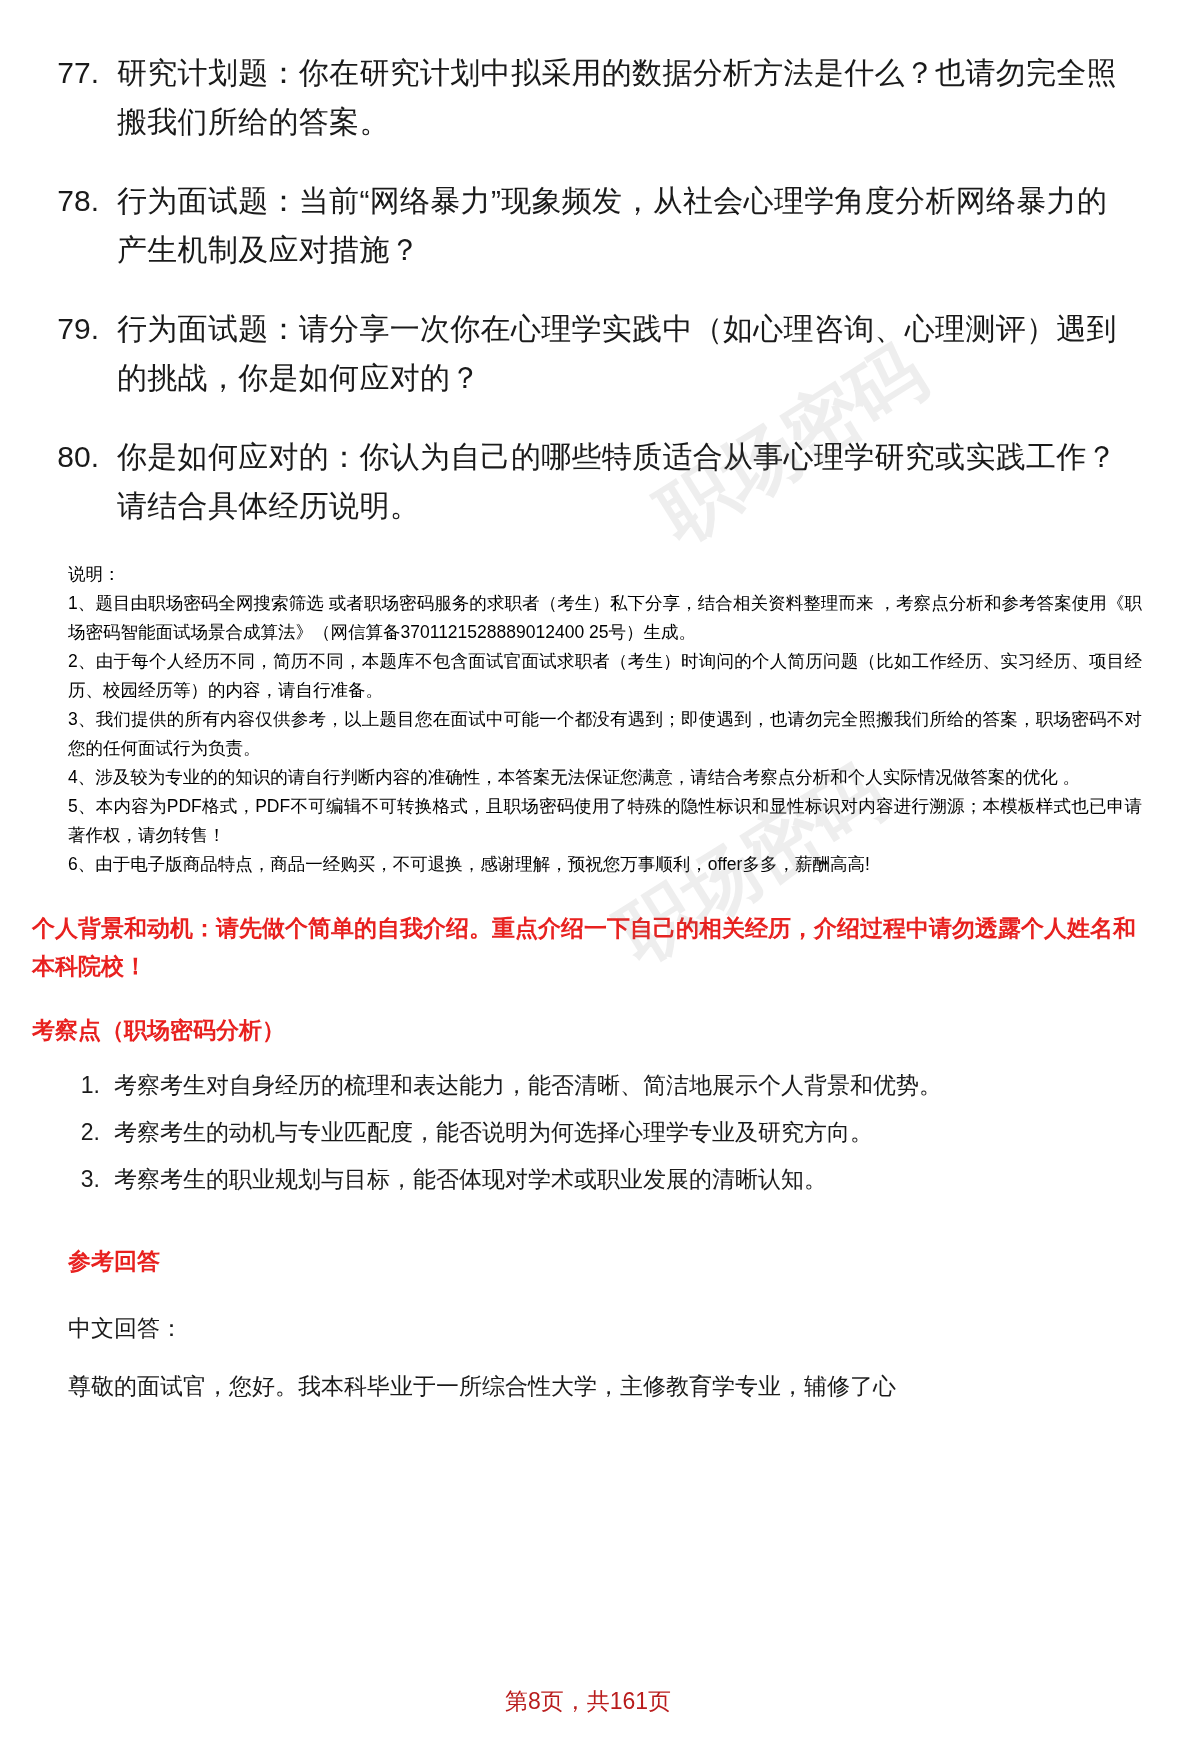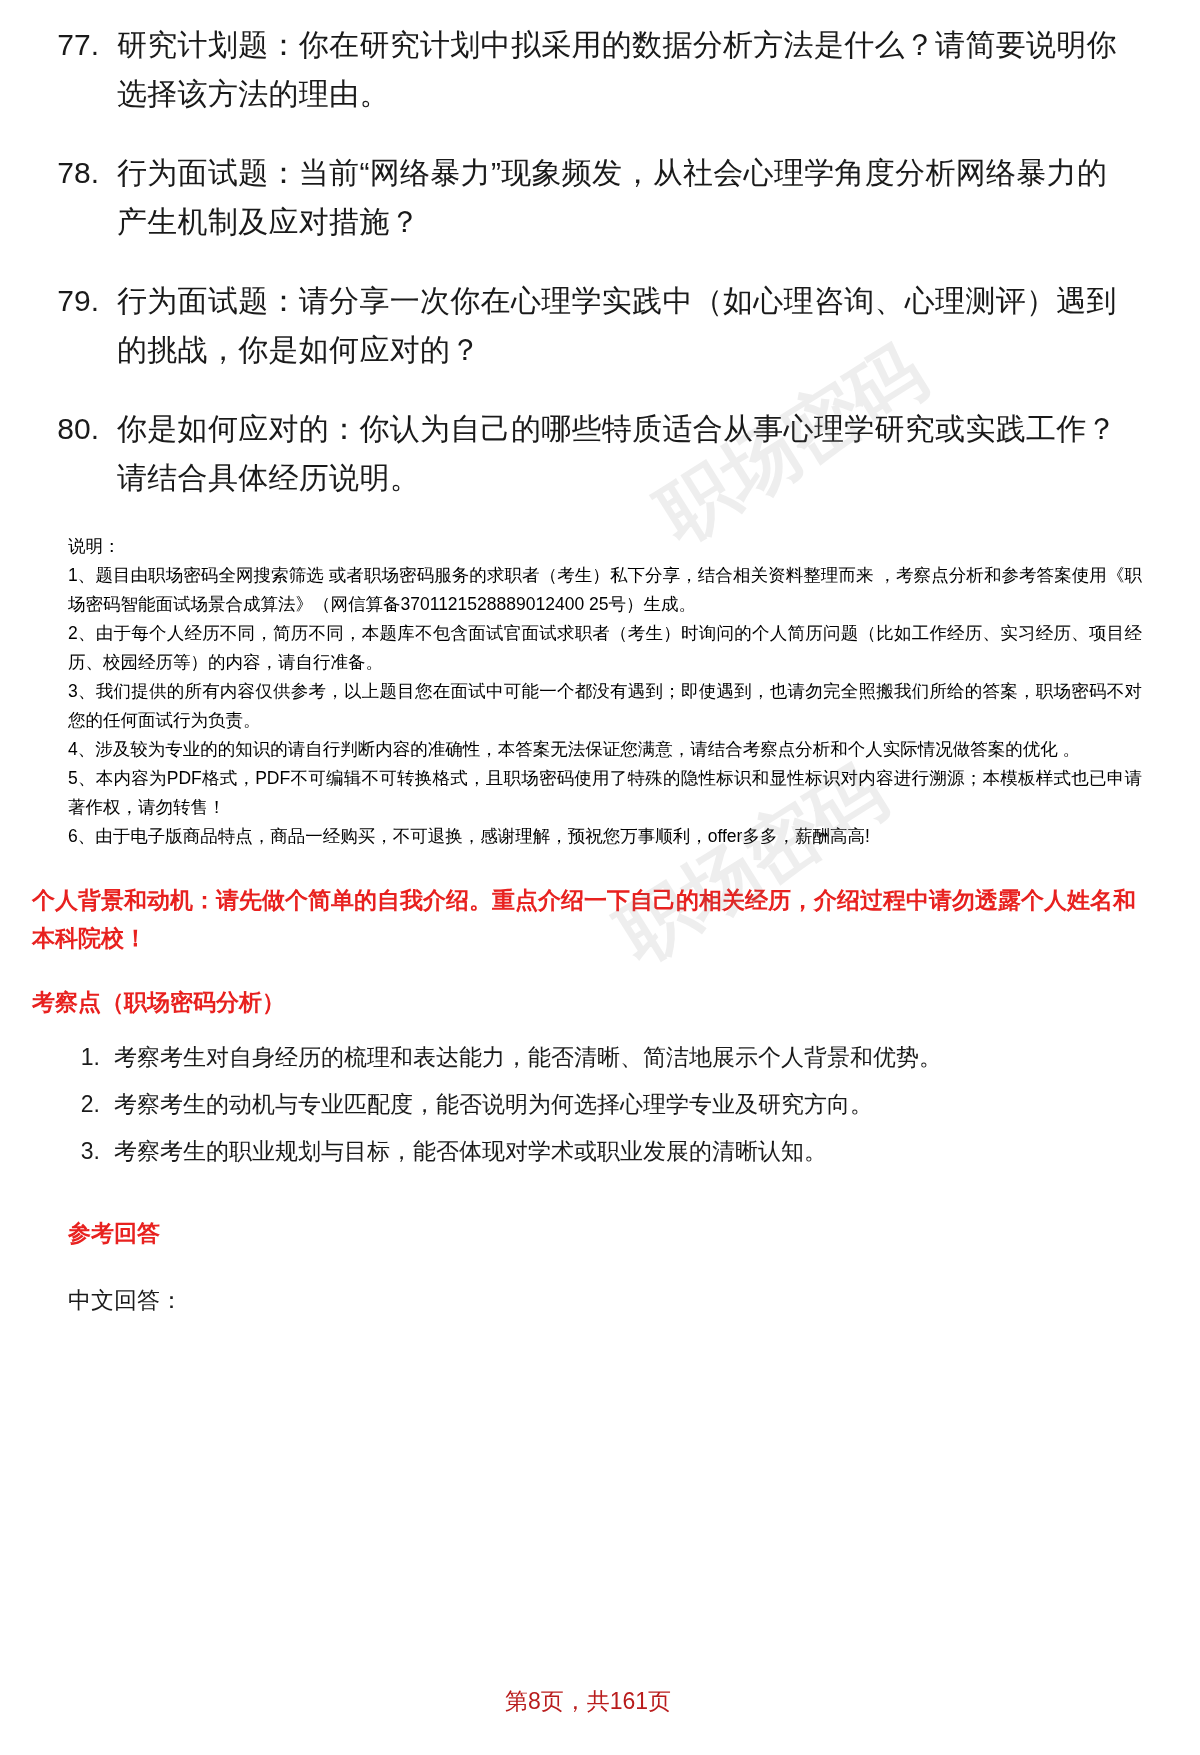--- a/index.html
+++ b/index.html
@@ -49,21 +49,21 @@
     left: 600px; top: 900px;
     font-size: 74px;
     transform: rotate(-32deg);
   }
 
   
   .qlist {
     position: relative;
     z-index: 2;
     margin: 0;
-    padding: 20px 70px 0 55px;
+    padding: 48px 70px 0 55px;
   }
   .qitem {
     display: flex;
     align-items: flex-start;
     margin-bottom: 30px;
   }
   .qnum {
     flex: 0 0 62px;
     font-size: 30px;
     line-height: 49px;
@@ -173,21 +173,21 @@
 
   <div class="watermark">
     <div class="wm-text wm1">职场密码</div>
     <div class="wm-text wm2">职场密码</div>
   </div>
 
   <div class="qlist">
 
     <div class="qitem">
       <div class="qnum">77.</div>
-      <div class="qtext">研究计划题：你在研究计划中拟采用的数据分析方法是什么？请简要说明你选择该方法的理由。</div>
+      <div class="qtext">研究计划题：你在研究计划中拟采用的数据分析方法是什么？也请勿完全照搬我们所给的答案。</div>
     </div>
 
     <div class="qitem">
       <div class="qnum">78.</div>
       <div class="qtext">行为面试题：当前“网络暴力”现象频发，从社会心理学角度分析网络暴力的产生机制及应对措施？</div>
     </div>
 
     <div class="qitem">
       <div class="qnum">79.</div>
       <div class="qtext">行为面试题：请分享一次你在心理学实践中（如心理咨询、心理测评）遇到的挑战，你是如何应对的？</div>
@@ -224,16 +224,17 @@
       <span class="subtext">考察考生的动机与专业匹配度，能否说明为何选择心理学专业及研究方向。</span>
     </li>
     <li class="subitem">
       <span class="subnum">3.</span>
       <span class="subtext">考察考生的职业规划与目标，能否体现对学术或职业发展的清晰认知。</span>
     </li>
   </ul>
 
   <div class="red-simple">参考回答</div>
   <div class="answer-p first">中文回答：</div>
+  <div class="answer-p">尊敬的面试官，您好。我本科毕业于一所综合性大学，主修教育学专业，辅修了心</div>
 
   <div class="footer">第8页，共161页</div>
 
 </div>
 
 </body></html>

